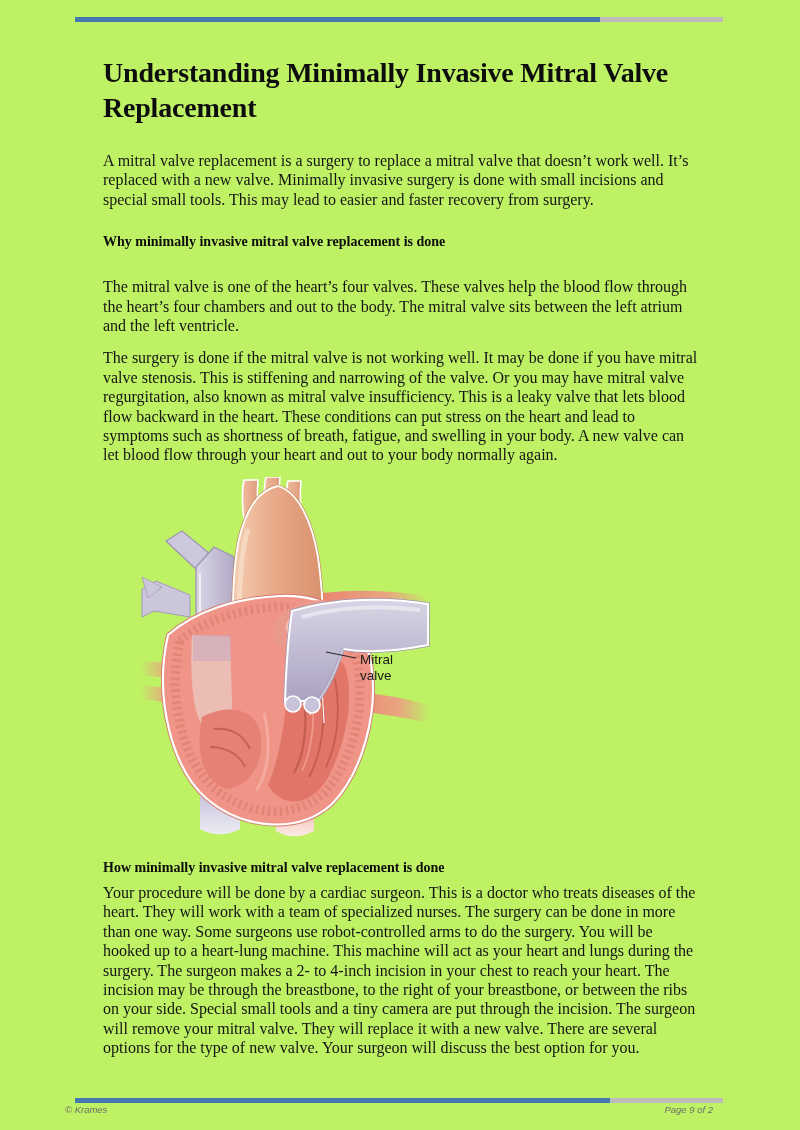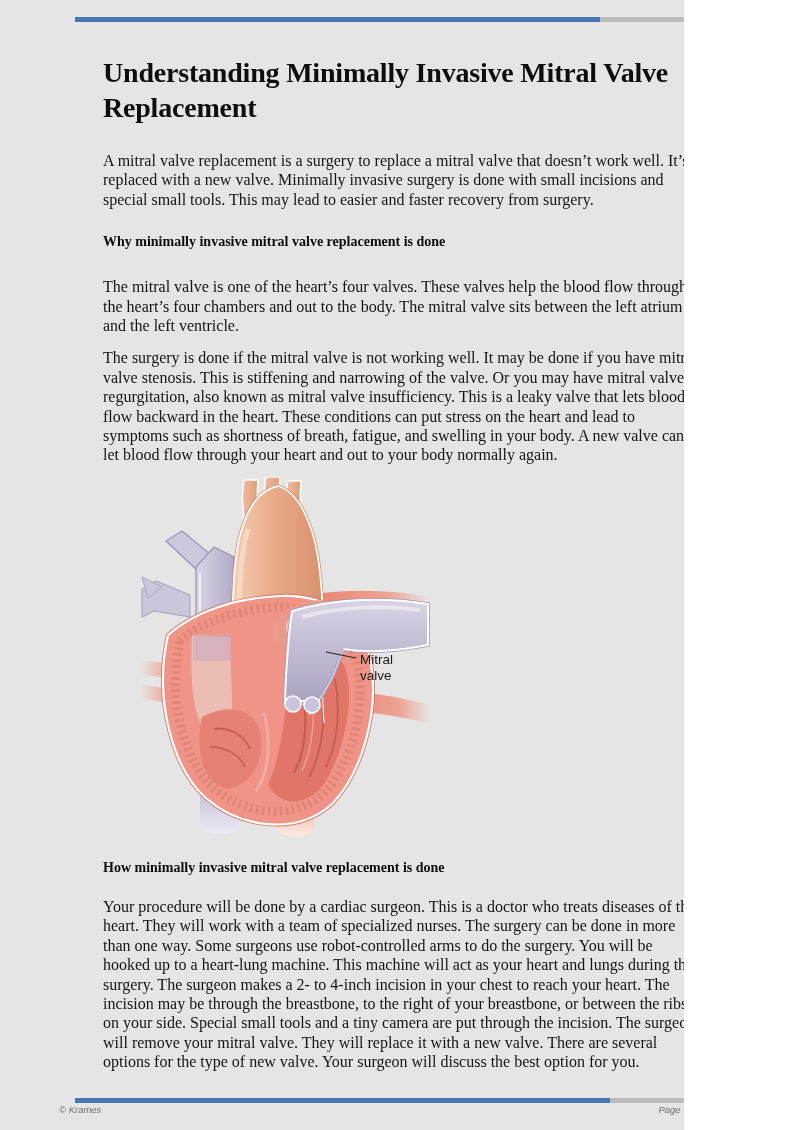--- a/index.html
+++ b/index.html
@@ -1,17 +1,17 @@
 <!DOCTYPE html>
 <html><head>
 <meta charset="utf-8">
 <style>
   html,body{margin:0;padding:0;background:#ffffff;}
   .page{
-    position:relative;width:684px;height:1130px;background:#e5e5e5;
+    position:relative;width:800px;height:1130px;background:#bef264;
     font-family:"Liberation Serif",serif;color:#141414;overflow:hidden;
   }
   .accent-bar{position:absolute;left:75px;width:648px;height:5px;display:flex;}
   .accent-bar .seg-blue{background:#4478ae;height:100%;}
   .accent-bar .seg-gray{background:#bbbbbb;height:100%;flex:1;}
   .top-bar{top:17px;}
   .top-bar .seg-blue{width:81%;}
   .bottom-bar{top:1098px;}
   .bottom-bar .seg-blue{width:82.5%;}
 
@@ -21,24 +21,24 @@
     letter-spacing:-0.2px;color:#0d0d0d;
   }
   h2{margin:0;font-size:14px;line-height:24px;font-weight:bold;color:#0d0d0d;}
   p{margin:0;font-size:16px;line-height:19.4px;}
   .p-intro{margin-top:26px;}
   .h2-why{margin-top:21px;}
   .p-why1{margin-top:23px;}
   .p-why2{margin-top:13px;}
   .figure-wrap{margin:12px 0 0 37px;width:290px;height:362px;}
   .h2-how{margin-top:17px;}
-  .p-how{margin-top:17px;}
+  .p-how{margin-top:3px;}
 
   .footer-row{
-    position:absolute;left:59px;top:1104px;width:648px;
+    position:absolute;left:65px;top:1104px;width:648px;
     display:flex;justify-content:space-between;
     font-family:"Liberation Sans",sans-serif;font-style:italic;
     font-size:9.5px;color:#6e6e6e;
   }
   .fig-label{font-family:"Liberation Sans",sans-serif;font-size:13.5px;fill:#1b1b1b;}
 </style>
 </head>
 <body>
 
 <div class="page">

